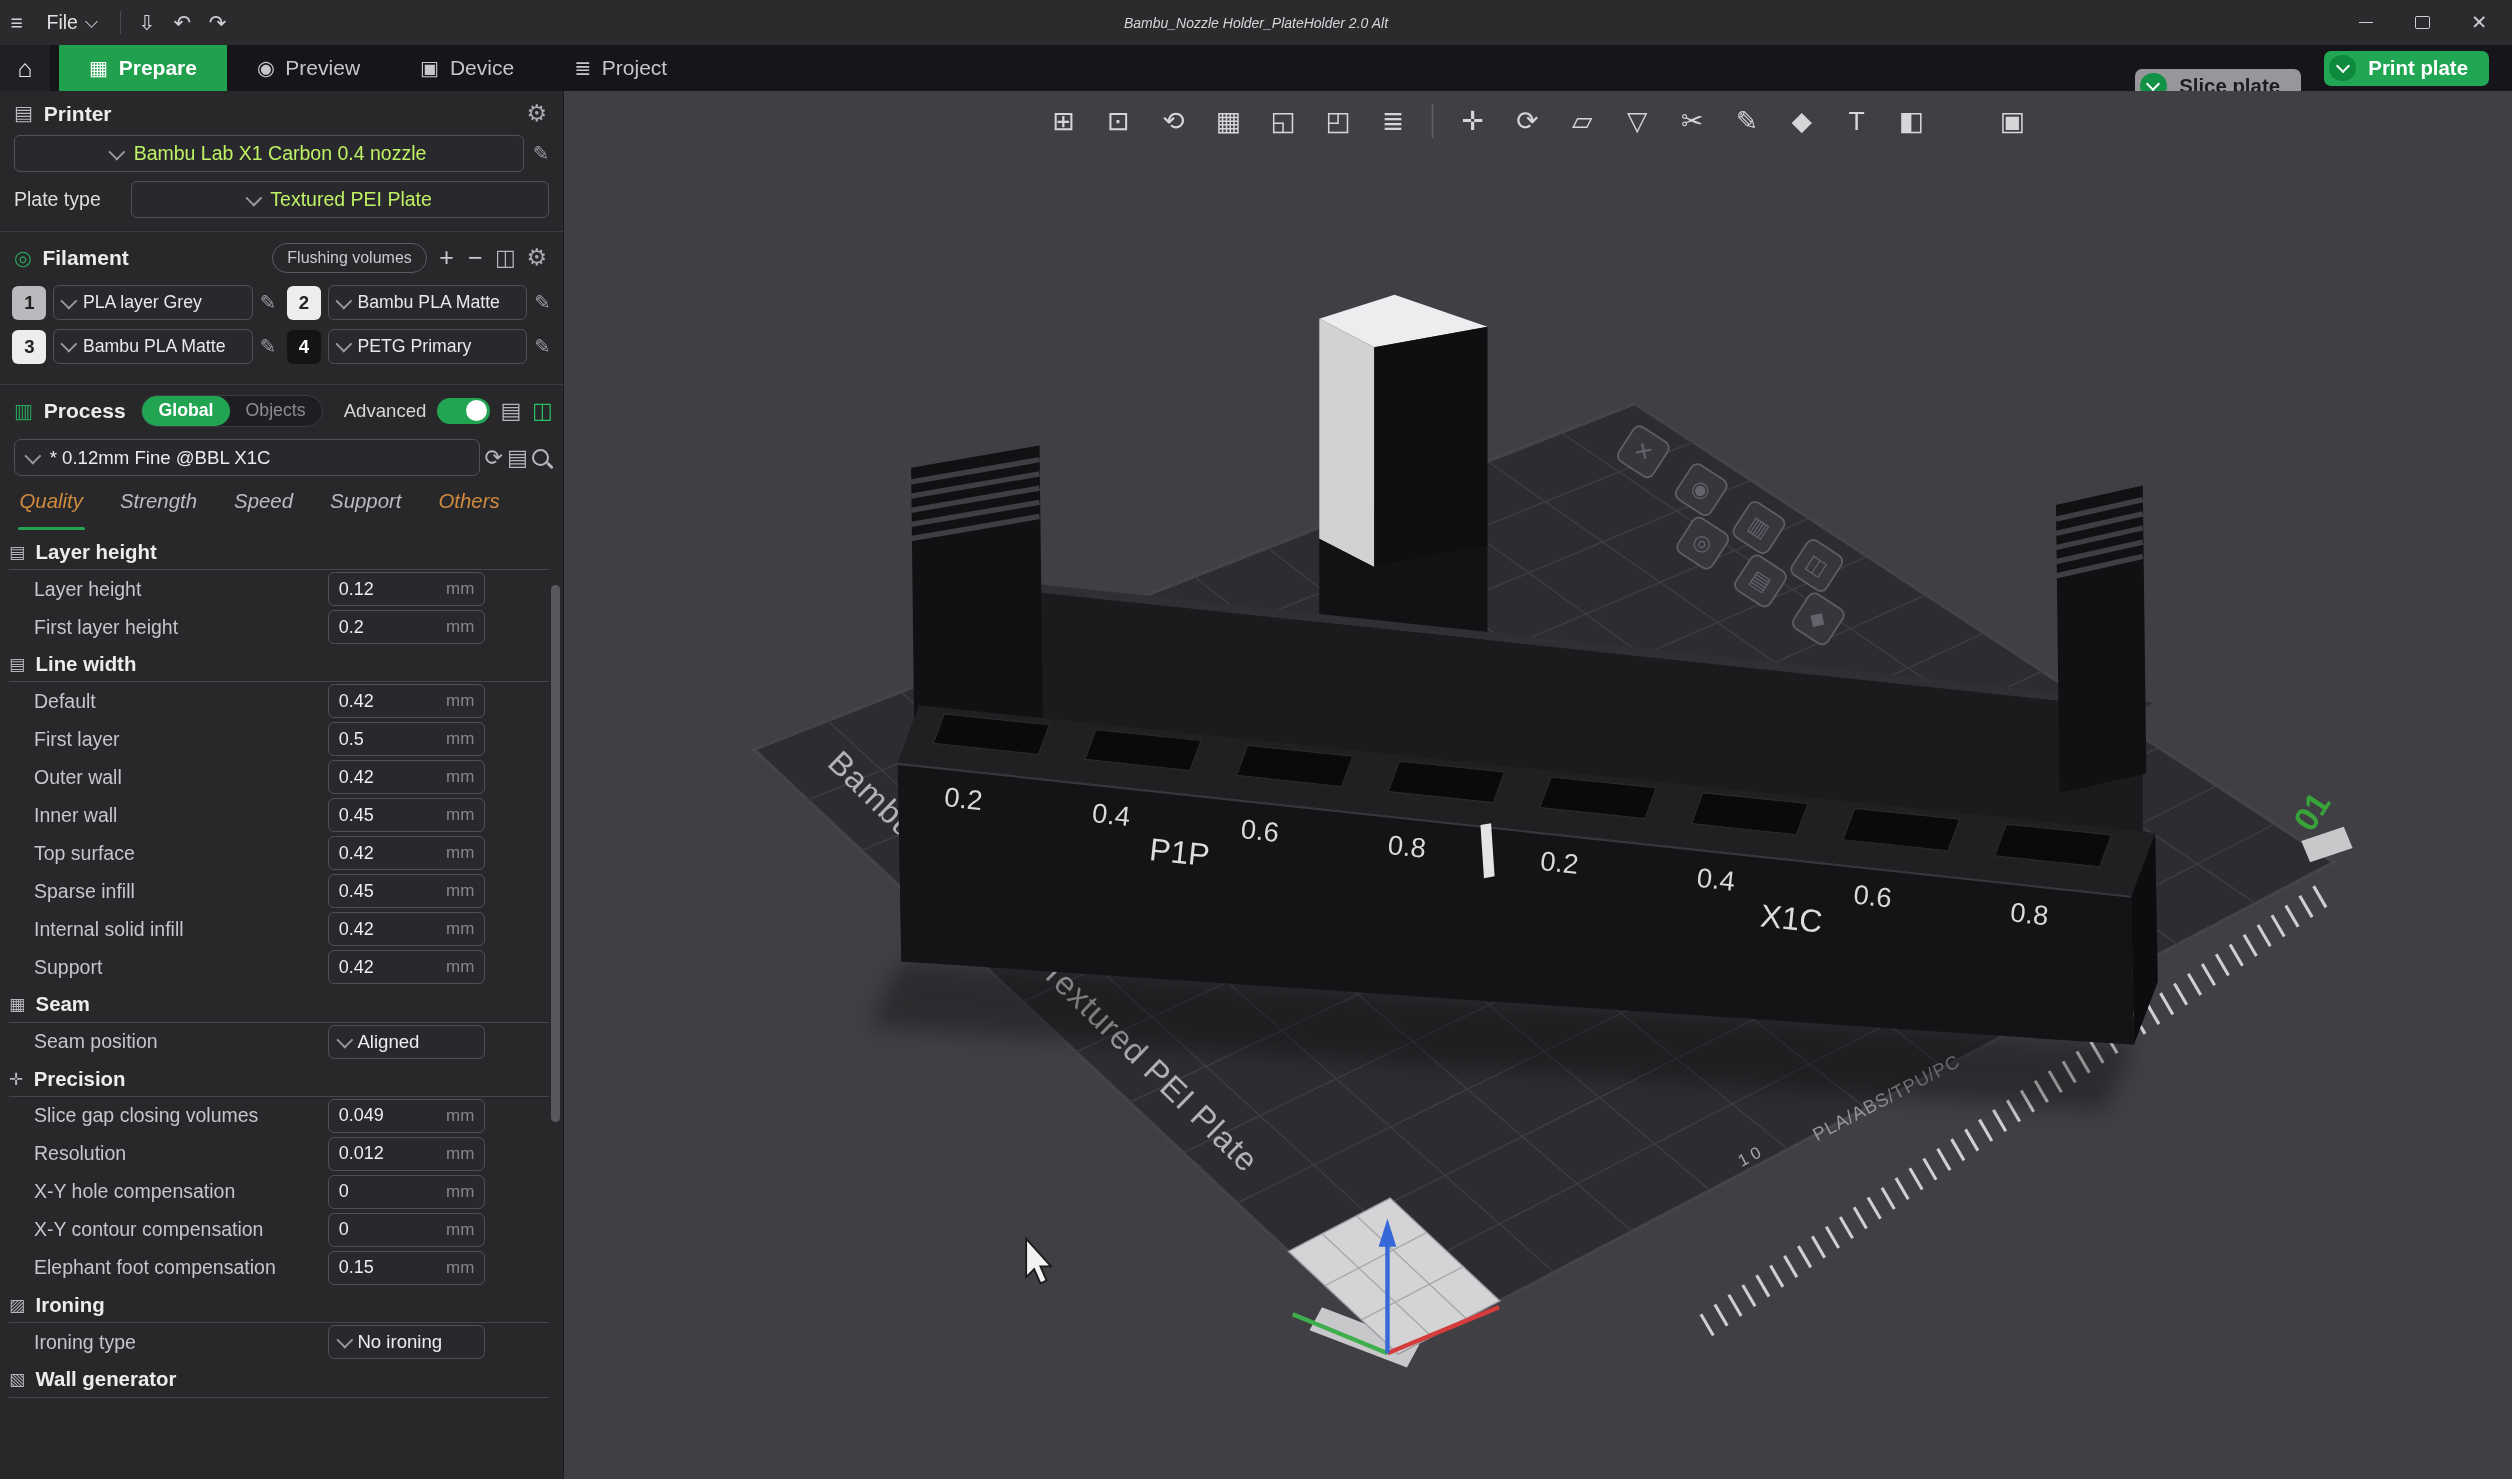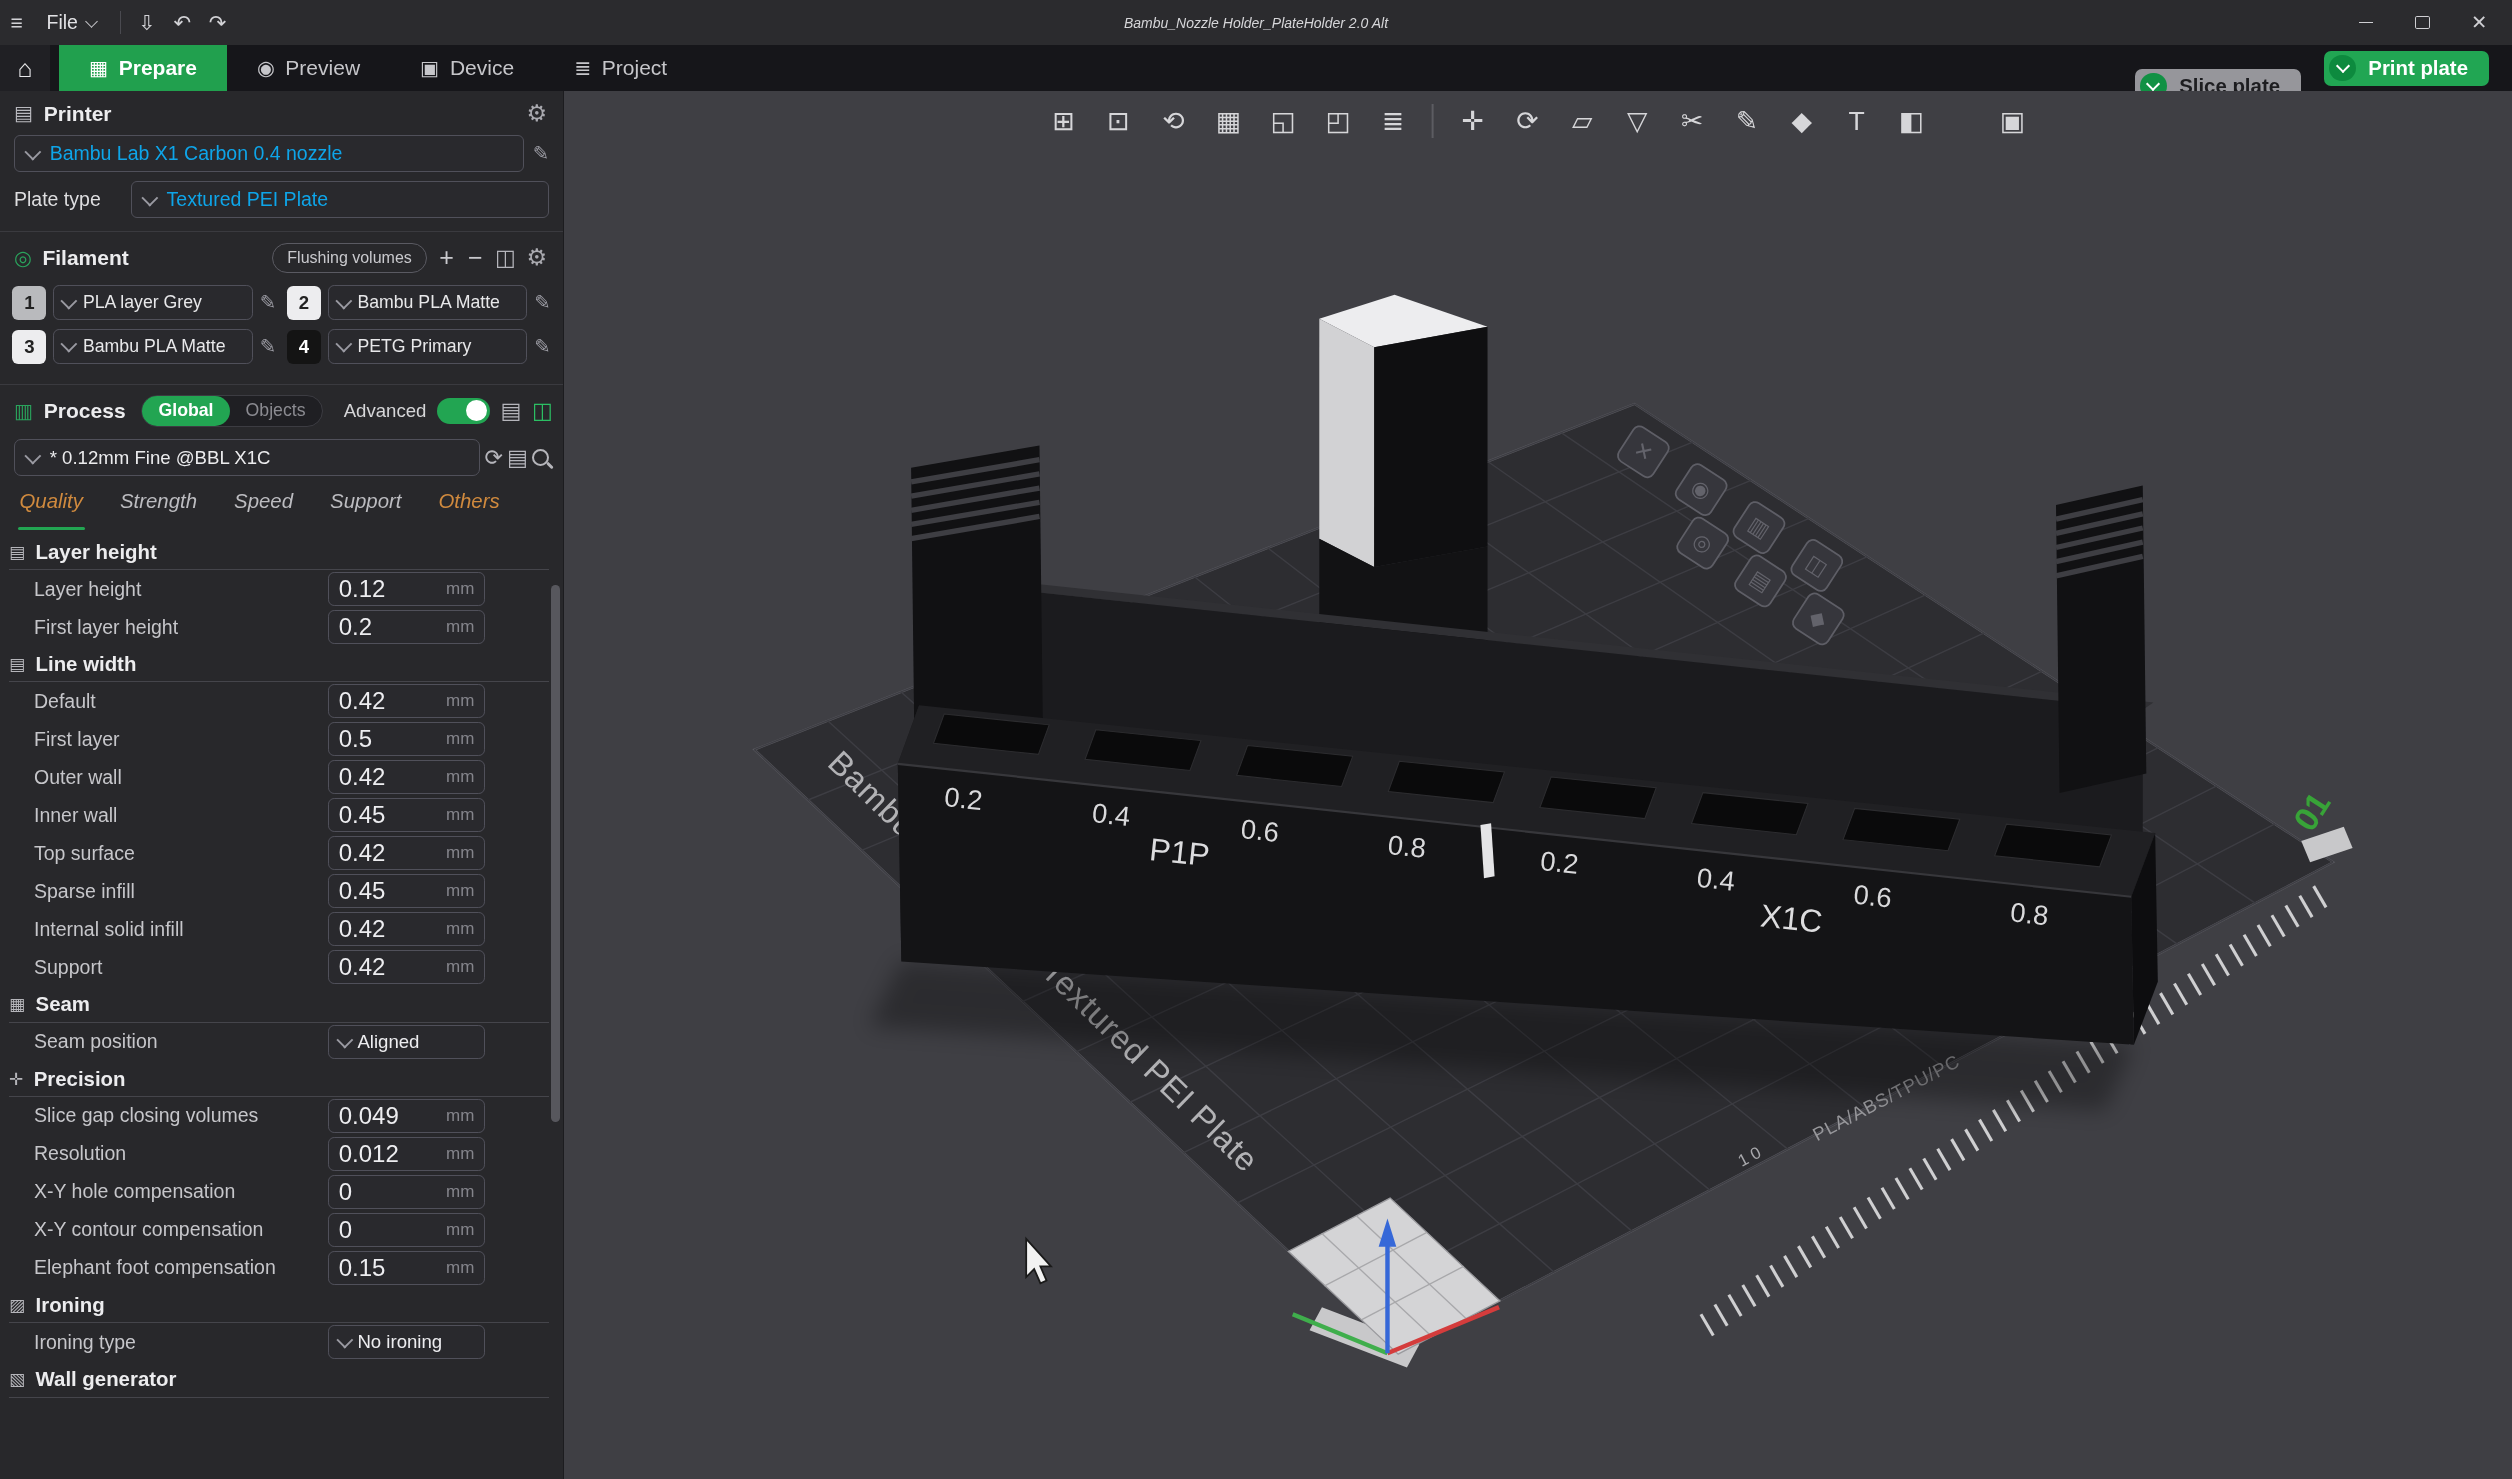--- a/index.html
+++ b/index.html
@@ -40,21 +40,21 @@
   .main{flex:1;display:flex;min-height:0;}
   .sidebar{width:563px;flex:none;background:#28282b;border-right:0.9px solid #1c1c1f;position:relative;display:flex;flex-direction:column;overflow:hidden;}
 
   .sec-head{display:flex;align-items:center;gap:10.6px;padding:10.6px 16px 5.3px 14px;}
   .sec-ico{font-size:20.4px;color:#b9b9be;line-height:1;}
   .sec-ico.green{color:#2aa35c;}
   .sec-title{font-size:21px;font-weight:bold;color:#ececee;}
   .spacer{flex:1;}
   .gear{font-size:23px;color:#a9a9af;line-height:1;}
   .row-line{display:flex;align-items:center;gap:8.9px;padding:4.4px 14px;}
-  .dd-box{flex:1;height:37px;background:#29292d;border:0.9px solid #50505a;border-radius:6px;display:flex;align-items:center;gap:10.6px;padding:0 12.4px;color:#0ea5e9;font-size:19.5px;white-space:nowrap;overflow:hidden;box-sizing:border-box;}
+  .dd-box{flex:1;height:37px;background:#29292d;border:0.9px solid #50505a;border-radius:6px;display:flex;align-items:center;gap:10.6px;padding:0 12.4px;color:#bef264;font-size:19.5px;white-space:nowrap;overflow:hidden;box-sizing:border-box;justify-content:center;}
   .pencil{color:#9a9aa2;font-size:19.5px;flex:none;line-height:1;}
   .plate-label{width:108px;font-size:19.5px;color:#dedee0;flex:none;}
   .sb-div{height:0.9px;background:#3a3a3f;margin:8.9px 0 0;}
 
   .flush-btn{height:30px;padding:0 14px;border-radius:15px;border:0.9px solid #5a5a62;background:transparent;color:#c9c9cd;font-size:16px;font-family:inherit;}
   .mini-btn{font-size:25px;color:#c9c9cd;line-height:1;padding:0 1.8px;background:none;border:0;font-family:inherit;}
   .fil-grid{display:grid;grid-template-columns:1fr 1fr;gap:8.9px 10.6px;padding:7px 12.4px 10.6px;}
   .fil-slot{display:flex;align-items:center;gap:7px;min-width:0;}
   .badge{width:34px;height:34px;border-radius:6.2px;display:flex;align-items:center;justify-content:center;font-size:18.6px;font-weight:bold;flex:none;}
   .fil-box{flex:1;min-width:0;height:35px;background:#29292d;border:0.9px solid #50505a;border-radius:6.2px;display:flex;align-items:center;gap:8px;padding:0 8.9px;color:#e8e8ea;font-size:17.7px;white-space:nowrap;overflow:hidden;box-sizing:border-box;}
@@ -76,21 +76,21 @@
   .ptab{font-size:20.4px;color:#bcbcc0;position:relative;padding-bottom:17px;font-style:italic;}
   .ptab.modified{color:#d08a3e;}
   .ptab.active::after{content:'';position:absolute;left:-1.8px;right:-1.8px;bottom:0;height:3.5px;background:#22a552;border-radius:1.8px;}
 
   .params{flex:1;overflow:hidden;padding-top:1.8px;}
   .p-head{display:flex;align-items:center;gap:10.6px;margin:7px 14px 0 8.9px;padding-bottom:5.3px;border-bottom:0.9px solid #45454b;color:#ececee;font-size:20.4px;font-weight:bold;}
   .p-ico{font-size:17px;color:#b5b5ba;font-weight:normal;line-height:1;}
   .p-row{display:flex;align-items:center;height:38px;padding:0 78px 0 34px;}
   .p-label{flex:1;font-size:19.5px;color:#c6c6ca;white-space:nowrap;overflow:hidden;}
   .num-box{width:157px;height:34px;flex:none;display:flex;align-items:center;gap:7px;background:#29292d;border:0.9px solid #50505a;border-radius:6.2px;padding:0 9.7px;box-sizing:border-box;}
-  .num-box input{flex:1;min-width:0;border:0;background:transparent;color:#ededf0;font-size:24px;font-family:inherit;outline:none;padding:0;}
+  .num-box input{flex:1;min-width:0;border:0;background:transparent;color:#ededf0;font-size:18px;font-family:inherit;outline:none;padding:0;}
   .unit{font-size:17px;color:#84848b;flex:none;}
   .selval{font-size:18.6px;color:#ededf0;white-space:nowrap;overflow:hidden;}
   .ctrl-slot{width:157px;flex:none;display:flex;}
   .cbx{width:26.6px;height:26.6px;border-radius:5.3px;background:#25a657;color:#fff;font-size:17.7px;display:flex;align-items:center;justify-content:center;}
   .scrollbar{position:absolute;top:494px;right:2.7px;width:8.9px;height:537px;border-radius:4.4px;background:#57575d;}
 
   
   .viewport{flex:1;position:relative;background:#3f3f44;overflow:hidden;}
   .gl-toolbar{position:absolute;top:7px;left:50%;transform:translateX(-50%);display:flex;align-items:center;gap:8.9px;z-index:5;}
   .gl-btn{width:46px;height:46px;display:flex;align-items:center;justify-content:center;font-size:26.6px;color:#d6d6d9;border-radius:7px;background:none;border:0;font-family:inherit;}

